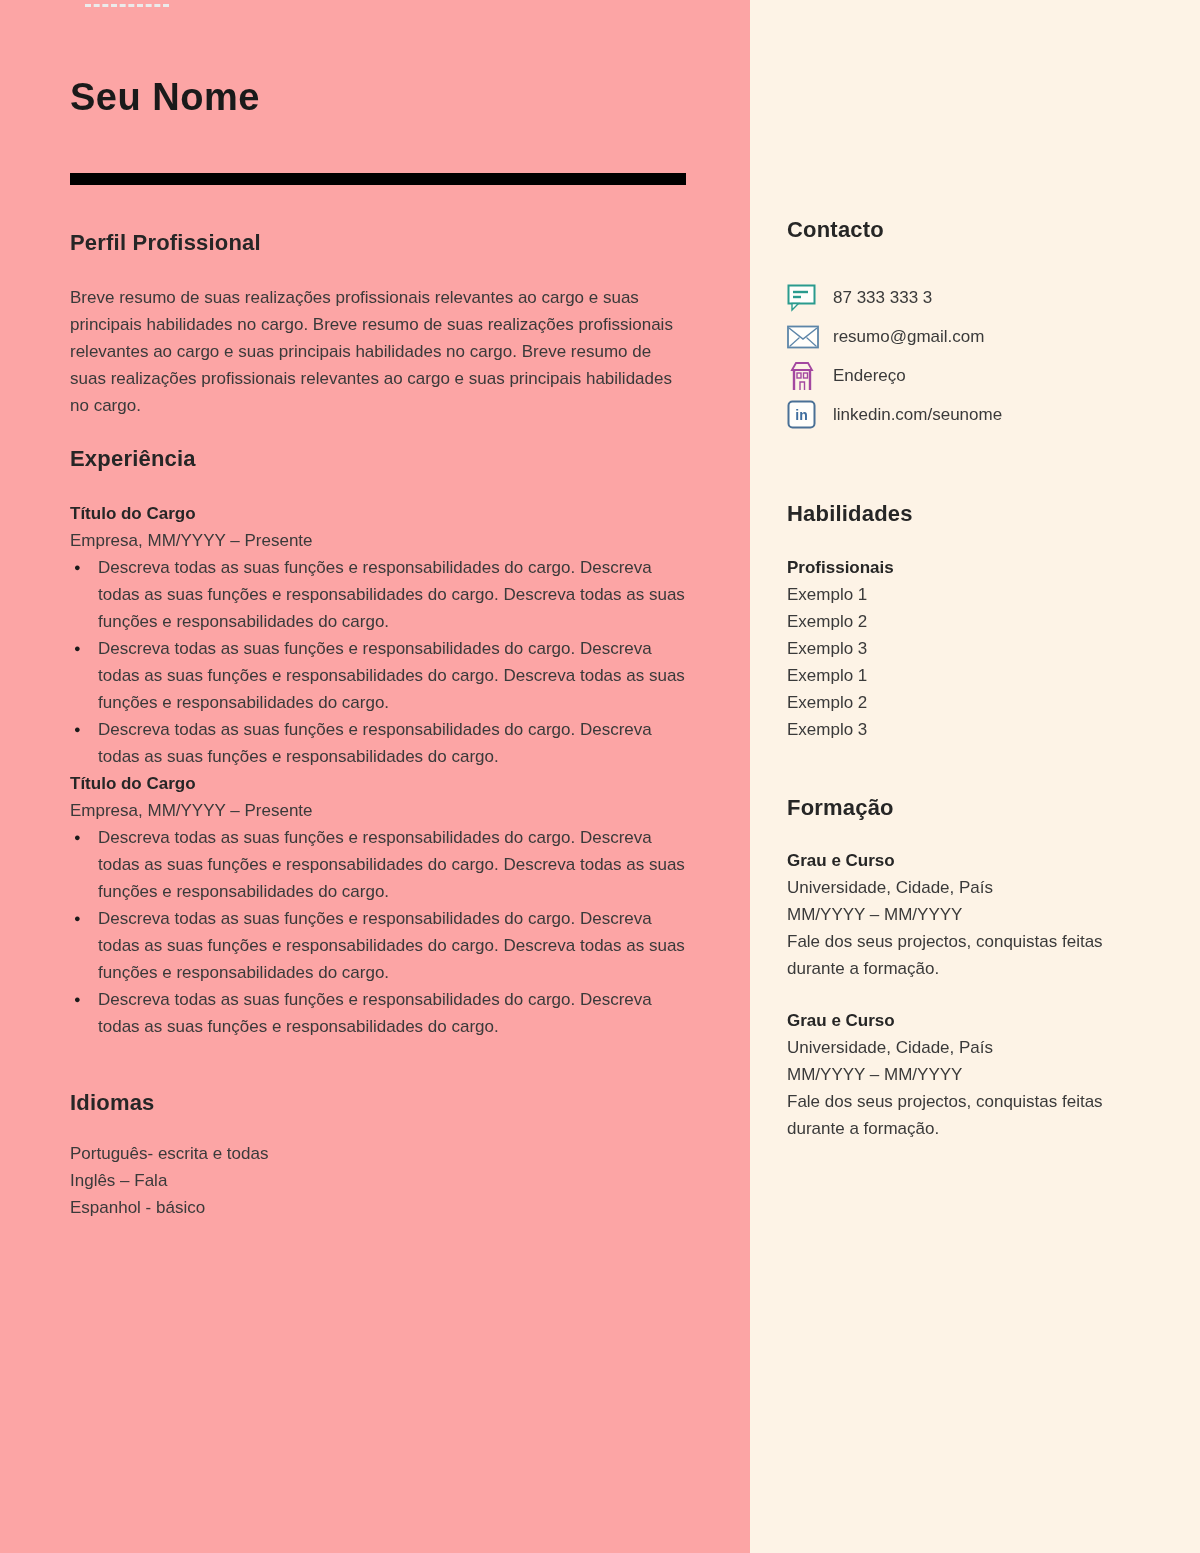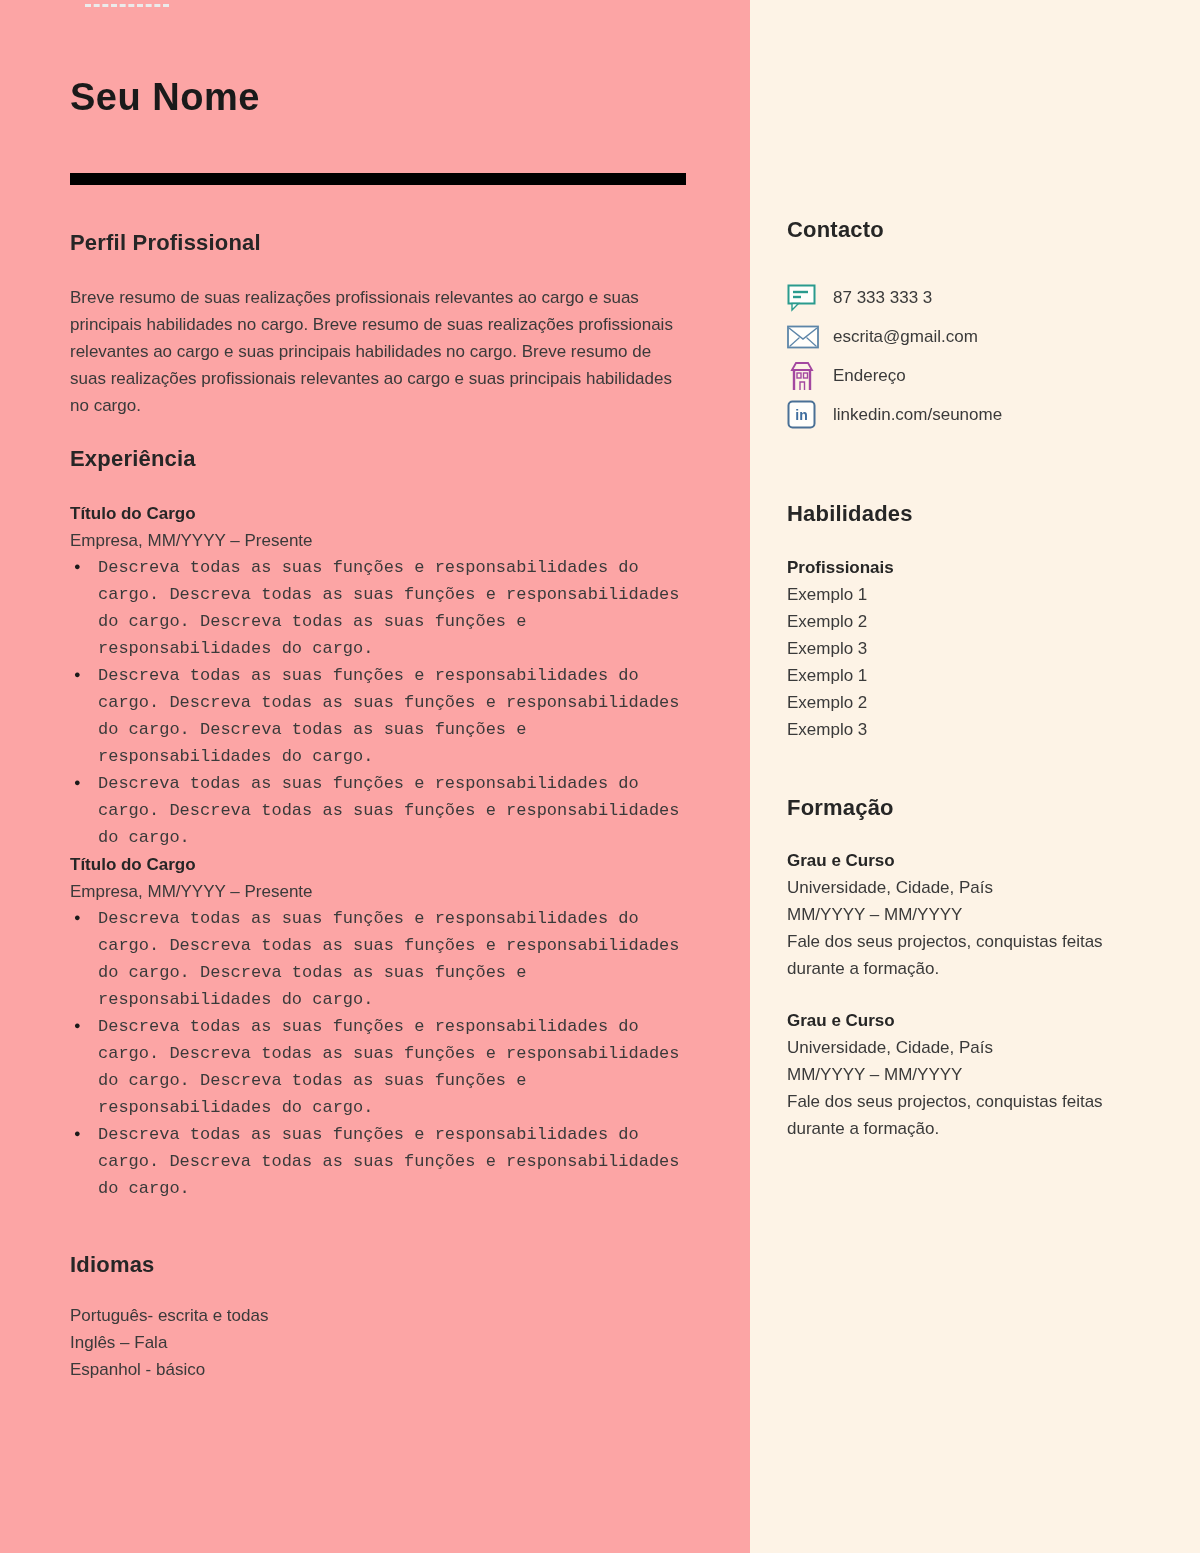--- a/index.html
+++ b/index.html
@@ -60,21 +60,21 @@
     font-size: 17px;
     line-height: 27px;
     font-weight: 700;
     color: #262626;
   }
   .job-company {
     font-size: 17px;
     line-height: 27px;
     color: #3a3a3a;
   }
-  ul.job-bullets { list-style: none; font-family: Liberation Mono, monospace; }
+  ul.job-bullets { list-style: none; }
   ul.job-bullets li {
     position: relative;
     padding-left: 28px;
     font-size: 17px;
     line-height: 27px;
     color: #3a3a3a;
   }
   ul.job-bullets li::before {
     content: "●";
     position: absolute;
@@ -215,21 +215,21 @@
 
         <div class="contact-row">
           <span class="icon">
             <svg width="32" height="24" viewBox="0 0 32 24">
               <rect x="1" y="1.5" width="30" height="21" fill="#fffefb" stroke="#5c85a8" stroke-width="1.8"></rect>
               <polyline points="2,3 16,14 30,3" fill="none" stroke="#5c85a8" stroke-width="1.5"></polyline>
               <line x1="2.5" y1="21.5" x2="12.5" y2="12.5" stroke="#5c85a8" stroke-width="1.2"></line>
               <line x1="29.5" y1="21.5" x2="19.5" y2="12.5" stroke="#5c85a8" stroke-width="1.2"></line>
             </svg>
           </span>
-          <span class="txt">escrita@gmail.com</span>
+          <span class="txt">resumo@gmail.com</span>
         </div>
 
         <div class="contact-row">
           <span class="icon">
             <svg width="30" height="32" viewBox="0 0 30 32">
               <path d="M5 10 L9 3 L21 3 L25 10 Z" fill="none" stroke="#a347a0" stroke-width="1.8"></path>
               <line x1="7" y1="10" x2="7" y2="30" stroke="#a347a0" stroke-width="2.4"></line>
               <line x1="23" y1="10" x2="23" y2="30" stroke="#a347a0" stroke-width="2.4"></line>
               <line x1="7" y1="10" x2="23" y2="10" stroke="#a347a0" stroke-width="1.6"></line>
               <rect x="10" y="13" width="4" height="5" fill="none" stroke="#a347a0" stroke-width="1.4"></rect>

